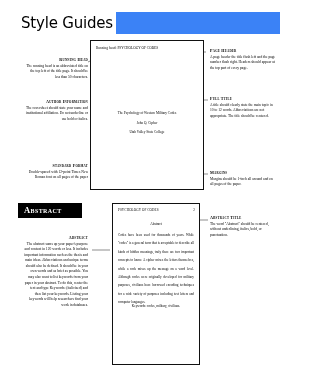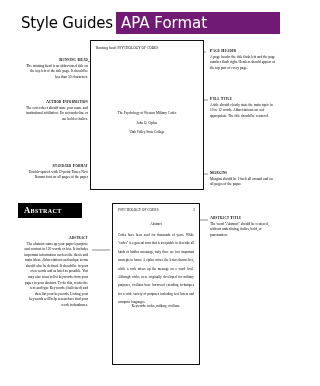--- a/index.html
+++ b/index.html
@@ -16,21 +16,21 @@
     left:0;top:0;
     width:298px;height:386px;
     background:#fff;
   }
 
   
   .masthead{
     position:absolute;
     left:18px;top:12px;
     width:262px;height:22px;
-    background:#701a75;
+    background:#3b82f6;
     display:flex;
     align-items:stretch;
   }
   .mast-left{
     background:#ffffff;
     color:#000;
     font-size:15px;
     line-height:22px;
     padding:0 3px 0 3px;
     letter-spacing:-0.2px;
@@ -134,21 +134,20 @@
   
   .lines{position:absolute;left:0;top:0;width:298px;height:386px;pointer-events:none;}
 </style>
 </head>
 <body>
 
 <div class="page">
 
   <div class="masthead">
     <div class="mast-left">Style Guides</div>
-    <div class="mast-right">APA Format</div>
   </div>
 
   <svg class="lines" viewBox="0 0 298 386" xmlns="http://www.w3.org/2000/svg">
     <g stroke="#000" stroke-width="0.45" fill="none">
 
       <path d="M88 62 L101 56 L99 62"></path>
 
       <path d="M90 103 L150 103 L150 99"></path>
       <path d="M90 118 L146 131"></path>
 

